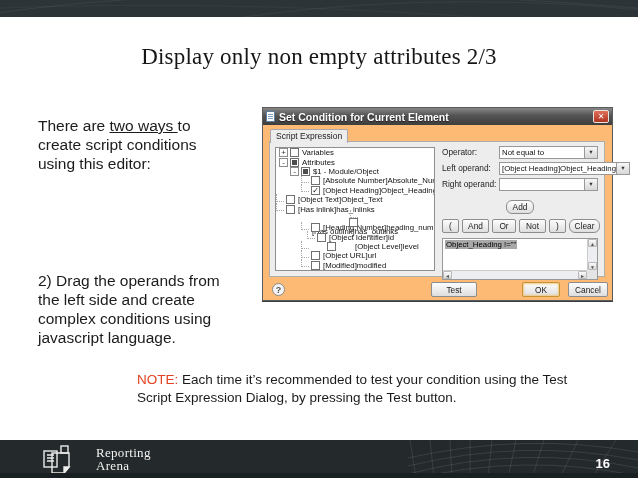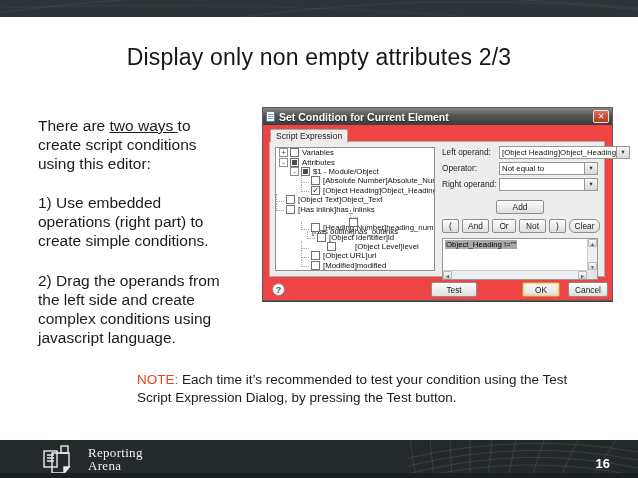--- a/index.html
+++ b/index.html
@@ -5,55 +5,55 @@
   html,body{margin:0;padding:0;background:#fff;}
   body{width:638px;height:478px;overflow:hidden;font-family:"Liberation Sans",sans-serif;}
   .slide{position:relative;width:638px;height:478px;background:#ffffff;overflow:hidden;}
 
   
   .topband{position:absolute;left:0;top:0;width:638px;height:17px;background:#2c3437;overflow:hidden;}
   .topband svg{position:absolute;left:0;top:0;}
 
   
   .slide-title{position:absolute;top:44px;left:0;right:0;margin:0;text-align:center;
-    font-size:23px;font-weight:400;color:#161616;letter-spacing:.2px;}
+    font-size:23px;font-weight:400;color:#161616;letter-spacing:.2px;font-family:Liberation Serif, serif;}
 
   
   .textcol{position:absolute;left:38px;top:116px;width:240px;color:#1b1b1b;
     font-size:15.5px;line-height:19px;white-space:pre-line;}
   .p1{top:193px;}
   .p2{top:271px;}
   .u{text-decoration:underline;}
 
   
   .note{position:absolute;left:137px;top:371px;width:478px;font-size:13.5px;line-height:17.5px;
     color:#1b1b1b;white-space:pre-line;}
   .notelabel{color:#e2421f;}
 
   
   .footer{position:absolute;left:0;top:440px;width:638px;height:38px;background:#24292b;overflow:hidden;}
   .footer::after{content:"";position:absolute;left:0;right:0;bottom:0;height:5px;background:#1a1f21;}
   .footer svg.pattern{position:absolute;right:0;top:0;}
-  .brand{position:absolute;left:42px;top:3px;display:flex;align-items:center;gap:12px;}
+  .brand{position:absolute;left:42px;top:3px;display:flex;align-items:center;gap:20px;}
   .brandtext{color:#f2f2f0;font-family:"Liberation Serif",serif;font-size:13px;line-height:13.5px;letter-spacing:.3px;}
   .pagenum{position:absolute;right:28px;top:8px;color:#ffffff;font-size:13px;font-weight:bold;margin-top:8px;}
 
   
   .dialog{position:absolute;left:262px;top:107px;width:349px;height:192px;
     background:#ededed;border:1px solid #595b5d;box-shadow:0 1px 0 #3a3d3f;font-family:"Liberation Sans",sans-serif;}
   .titlebar{height:17px;display:flex;align-items:center;gap:4px;padding:0 3px;
     background:linear-gradient(#878787,#535353 45%,#3d3d3d);}
   .doc-icon{width:9px;height:11px;background:#fdfdfd;border:1px solid #5a7da0;box-sizing:border-box;
     position:relative;flex:none;}
   .doc-icon::before{content:"";position:absolute;left:1px;top:2px;right:1px;height:1px;background:#7da0c0;box-shadow:0 2px 0 #7da0c0,0 4px 0 #7da0c0;}
   .dlg-title{font-size:10.5px;font-weight:bold;color:#fff;text-shadow:0 1px 1px rgba(0,0,0,.6);white-space:nowrap;}
   .closebtn{margin-left:auto;width:16px;height:13px;background:linear-gradient(#e0705a,#b03420);
     border:1px solid #e9e5dc;border-radius:2px;color:#fff;font-size:8px;line-height:11px;text-align:center;
     box-sizing:border-box;cursor:default;}
-  .dlg-body{position:absolute;left:0;top:17px;right:0;bottom:0;background:#ef4444;}
+  .dlg-body{position:absolute;left:0;top:17px;right:0;bottom:0;background:#fdba74;}
 
   .tab{position:absolute;left:7px;top:4px;height:13px;padding:0 5px;background:#ededed;
     border:1px solid #a8a8a8;border-bottom:none;border-radius:2px 2px 0 0;
     font-size:8.5px;line-height:12px;color:#222;z-index:2;}
   .groupbox{position:absolute;left:6px;top:16px;width:336px;height:136px;border:1px solid #adadad;
     background:#ededed;box-sizing:border-box;}
 
   
   .tree{position:absolute;left:5px;top:5px;width:160px;height:124px;background:#fff;
     border:1px solid #8f8f8f;box-sizing:border-box;overflow:hidden;}
@@ -72,21 +72,21 @@
   .fieldrow{height:16px;display:flex;align-items:center;}
   .flabel{width:57px;font-size:8.3px;color:#222;flex:none;}
   .combo{flex:1;height:13px;background:#fff;border:1px solid #989898;display:flex;box-sizing:border-box;}
   .cval{flex:1;font-size:7.8px;line-height:11px;padding-left:2px;overflow:hidden;white-space:nowrap;color:#111;}
   .cbtn{width:12px;flex:none;background:linear-gradient(#f7f7f7,#d7d7d7);border-left:1px solid #989898;
     font-size:5.5px;color:#333;display:flex;align-items:center;justify-content:center;}
 
   .xpbtn{background:linear-gradient(#fdfdfd,#dedede);border:1px solid #8d8d8d;border-radius:2px;
     font-family:"Liberation Sans",sans-serif;font-size:8.3px;color:#1a1a1a;padding:0;box-sizing:border-box;}
   .addwrap{margin-top:4px;text-align:center;}
-  .addbtn{width:48px;height:14px;}
+  .addbtn{width:28px;height:14px;border-radius:6px;}
   .opsrow{margin-top:5px;display:flex;gap:3px;}
   .opbtn{height:14px;flex:none;}
   .opbtn:nth-child(1),.opbtn:nth-child(5){width:17px;}
   .opbtn:nth-child(2),.opbtn:nth-child(4){width:27px;}
   .opbtn:nth-child(3){width:24px;}
   .opbtn:nth-child(6){width:31px;border-radius:6px;}
 
   .exprbox{margin-top:5px;position:relative;height:42px;background:#fff;border:1px solid #989898;box-sizing:border-box;}
   .sel{position:absolute;left:2px;top:1px;font-size:7.8px;line-height:9px;background:#a8a8a8;color:#000;padding:0 1px;}
   .vscroll{position:absolute;top:0;right:0;bottom:9px;width:10px;background:#edeef2;border-left:1px solid #cccccc;
@@ -119,23 +119,20 @@
       <path d="M200,24 Q430,-16 700,16" stroke="#ffffff" stroke-opacity="0.05" fill="none" stroke-width="1.2"></path>
       <path d="M-120,14 Q180,-6 520,20" stroke="#ffffff" stroke-opacity="0.04" fill="none" stroke-width="1"></path>
     </svg>
   </div>
 
   <h1 class="slide-title">Display only non empty attributes 2/3</h1>
 
   <div class="textcol"><span>There are </span><span class="u">two ways </span><span>to
 create script conditions
 using this editor:</span></div>
-  <div class="textcol p1">1) Use embedded
-operations (right part) to
-create simple conditions.</div>
   <div class="textcol p2">2) Drag the operands from
 the left side and create
 complex conditions using
 javascript language.</div>
 
   <div class="dialog">
     <div class="titlebar">
       <span class="doc-icon"></span>
       <span class="dlg-title">Set Condition for Current Element</span>
       <span class="closebtn"><span>✕</span></span>
@@ -210,30 +207,30 @@
             </div>
             <div class="tree-row" style="padding-left: 25px;">
               <span class="connector"></span>
               <span class="cb"></span>
               <span class="tlabel">[Modified]modified</span>
             </div>
           </div>
         <div class="rightpane">
           <div id="fields">
               <div class="fieldrow">
-                <span class="flabel">Left operand:</span>
+                <span class="flabel">Operator:</span>
                 <div class="combo">
-                  <span class="cval">[Object Heading]Object_Heading</span>
+                  <span class="cval">Not equal to</span>
                   <span class="cbtn">▼</span>
                 </div>
               </div>
               <div class="fieldrow">
-                <span class="flabel">Operator:</span>
+                <span class="flabel">Left operand:</span>
                 <div class="combo">
-                  <span class="cval">Not equal to</span>
+                  <span class="cval">[Object Heading]Object_Heading</span>
                   <span class="cbtn">▼</span>
                 </div>
               </div>
               <div class="fieldrow">
                 <span class="flabel">Right operand:</span>
                 <div class="combo">
                   <span class="cval"></span>
                   <span class="cbtn">▼</span>
                 </div>
               </div>

